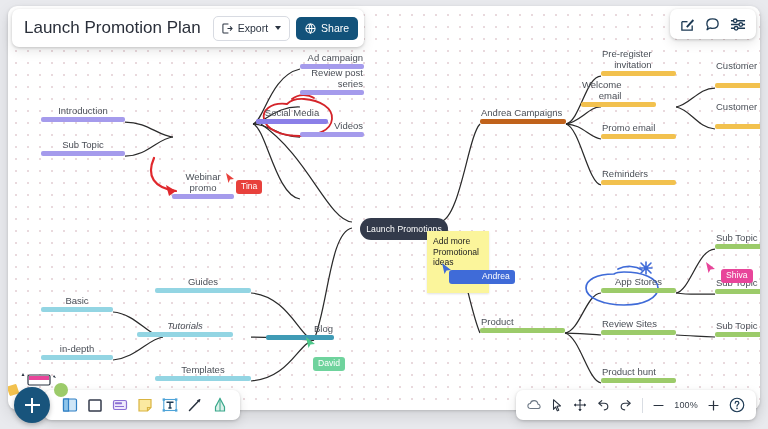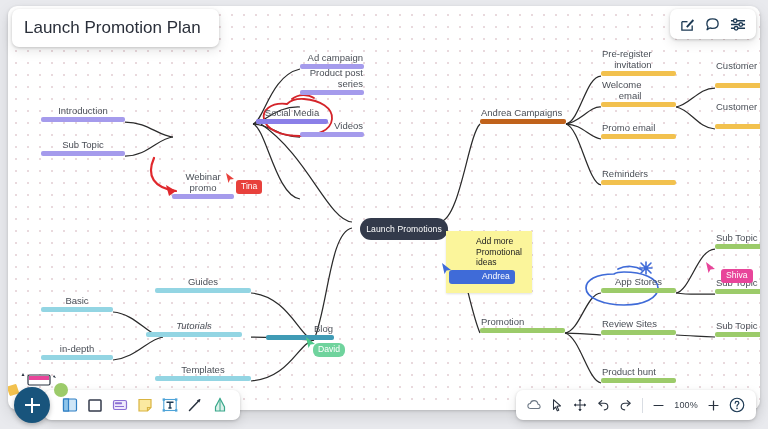--- a/index.html
+++ b/index.html
@@ -44,22 +44,22 @@
   .lbl.right{left:1px;text-align:right;}
   .lbl.rightal{right:1px;text-align:right;}
   .lbl.ctr{left:0;right:0;text-align:center;}
 
   
   #root-node{position:absolute;left:352px;top:212px;width:88px;height:22px;
              background:#333a4b;border-radius:11px;display:flex;align-items:center;
              justify-content:center;color:#ffffff;font-size:8.6px;letter-spacing:.1px;}
 
   
-  #sticky{position:absolute;left:438px;top:225px;width:62px;height:62px;
-          background:#fbf59b;box-shadow:0 1px 2px rgba(0,0,0,.12);padding-left:24px;}
+  #sticky{position:absolute;left:419px;top:225px;width:62px;height:62px;
+          background:#fbf59b;box-shadow:0 1px 2px rgba(0,0,0,.12);}
   #sticky .txt{padding:5px 5px 0 6px;font-size:8.6px;color:#222;line-height:10.5px;}
 
   
   .cursor{position:absolute;display:flex;align-items:flex-start;}
   .cursor .name{font-size:8.6px;color:#fff;border-radius:3px;padding:1px 5px 2px;line-height:11px;}
 
   
   #tools{position:absolute;left:44px;bottom:9px;height:30px;display:flex;align-items:center;
          gap:9px;background:#ffffff;border-radius:7px;padding:0 12px 0 18px;
          box-shadow:0 1px 3px rgba(0,0,0,.18),0 4px 12px rgba(0,0,0,.10);}
@@ -159,21 +159,21 @@
     <div id="root-node">
       <span>Launch Promotions</span>
     </div>
 
     <div class="node" style="left:292px;top:58px;width:64px;">
       <div class="lbl rightal">Ad campaign</div>
       <div class="bar" style="background:#a59bec;"></div>
     </div>
 
     <div class="node" style="left:292px;top:84px;width:64px;">
-      <div class="lbl rightal">Product post
+      <div class="lbl rightal">Review post
 series</div>
       <div class="bar" style="background:#a59bec;"></div>
     </div>
 
     <div class="node" style="left:292px;top:126px;width:64px;">
       <div class="lbl rightal">Videos</div>
       <div class="bar" style="background:#a59bec;"></div>
     </div>
 
     <div class="node" style="left:248px;top:113px;width:72px;">
@@ -195,21 +195,21 @@
     <div class="node" style="left:33px;top:145px;width:84px;">
       <div class="lbl ctr">Sub Topic</div>
       <div class="bar" style="background:#a59bec;"></div>
     </div>
 
     <div class="node" style="left:147px;top:282px;width:96px;">
       <div class="lbl ctr">Guides</div>
       <div class="bar" style="background:#93d5e3;"></div>
     </div>
 
-    <div class="node" style="left:138px;top:326px;width:96px;font-style:italic;">
+    <div class="node" style="left:129px;top:326px;width:96px;font-style:italic;">
       <div class="lbl ctr">Tutorials</div>
       <div class="bar" style="background:#93d5e3;"></div>
     </div>
 
     <div class="node" style="left:147px;top:370px;width:96px;">
       <div class="lbl ctr">Templates</div>
       <div class="bar" style="background:#93d5e3;"></div>
     </div>
 
     <div class="node" style="left:33px;top:301px;width:72px;">
@@ -231,21 +231,21 @@
       <div class="lbl right">Andrea Campaigns</div>
       <div class="bar" style="background:#c0621b;"></div>
     </div>
 
     <div class="node" style="left:593px;top:65px;width:75px;">
       <div class="lbl right">Pre-register
 invitation</div>
       <div class="bar" style="background:#f2c14e;"></div>
     </div>
 
-    <div class="node" style="left:593px;top:96px;width:75px;text-decoration:underline;">
+    <div class="node" style="left:573px;top:96px;width:75px;text-decoration:underline;">
       <div class="lbl right">Welcome
 email</div>
       <div class="bar" style="background:#f2c14e;"></div>
     </div>
 
     <div class="node" style="left:593px;top:128px;width:75px;">
       <div class="lbl right">Promo email</div>
       <div class="bar" style="background:#f2c14e;"></div>
     </div>
 
@@ -260,21 +260,21 @@
       <div class="bar" style="background:#f2c14e;"></div>
     </div>
 
     <div class="node" style="left:707px;top:118px;width:58px;">
       <div class="lbl right">Customer set
 2</div>
       <div class="bar" style="background:#f2c14e;"></div>
     </div>
 
     <div class="node" style="left:472px;top:322px;width:85px;">
-      <div class="lbl right">Promotion</div>
+      <div class="lbl right">Product</div>
       <div class="bar" style="background:#9ccb6a;"></div>
     </div>
 
     <div class="node" style="left:593px;top:282px;width:75px;">
       <div class="lbl ctr">App Stores</div>
       <div class="bar" style="background:#9ccb6a;"></div>
     </div>
 
     <div class="node" style="left:593px;top:324px;width:75px;">
       <div class="lbl right">Review Sites</div>
@@ -316,33 +316,48 @@
       <svg width="11" height="13" viewBox="0 0 11 13" style="position:absolute;left:0;top:0;">
         <path d="M1,1 L10,8 L5.5,8.5 L3.5,12 Z" fill="#3f6bd8"></path>
       </svg>
       <div class="name" style="background:#3f6bd8;margin-left:8px;margin-top:8px;padding-left:33px;">Andrea</div>
     </div>
 
     <div class="cursor" style="left:297px;top:330px;">
       <svg width="11" height="13" viewBox="0 0 11 13" style="position:absolute;left:0;top:0;">
         <path d="M1,1 L10,8 L5.5,8.5 L3.5,12 Z" fill="#4dc98a"></path>
       </svg>
-      <div class="name" style="background:#6fd39d;margin-left:8px;margin-top:7px;border-radius:6px;">David</div>
+      <div class="name" style="background:#6fd39d;margin-left:8px;margin-top:21px;">David</div>
     </div>
 
     <div class="cursor" style="left:697px;top:255px;">
       <svg width="11" height="13" viewBox="0 0 11 13" style="position:absolute;left:0;top:0;">
         <path d="M1,1 L10,8 L5.5,8.5 L3.5,12 Z" fill="#e8459a"></path>
       </svg>
       <div class="name" style="background:#e8459a;margin-left:16px;margin-top:8px;">Shiva</div>
     </div>
   </div>
 
   <div id="toolbar">
     <div id="doc-title">Launch Promotion Plan</div>
+    <div class="tb-btn" id="export-btn">
+      <svg width="11" height="11" viewBox="0 0 12 12">
+        <path d="M7,1 H2 A1,1 0 0 0 1,2 V10 A1,1 0 0 0 2,11 H7" fill="none" stroke="#2a3340" stroke-width="1.1"></path>
+        <path d="M6,6 H11 M8.8,3.6 L11,6 L8.8,8.4" fill="none" stroke="#2a3340" stroke-width="1.1"></path>
+      </svg>
+      <span>Export</span>
+      <span class="caret"></span>
+    </div>
+    <div class="tb-btn" id="share-btn">
+      <svg width="11" height="11" viewBox="0 0 12 12">
+        <circle cx="6" cy="6" r="5" fill="none" stroke="#fff" stroke-width="1.1"></circle>
+        <path d="M1,6 H11 M6,1 C8,3.5 8,8.5 6,11 C4,8.5 4,3.5 6,1" fill="none" stroke="#fff" stroke-width="1.1"></path>
+      </svg>
+      <span>Share</span>
+    </div>
   </div>
 
   <div id="top-right">
     <svg width="15" height="15" viewBox="0 0 16 16">
       <path d="M2,5 V14 H13 V9" fill="none" stroke="#1d3a54" stroke-width="1.4"></path>
       <path d="M2,5 H8" fill="none" stroke="#1d3a54" stroke-width="1.4"></path>
       <path d="M6.5,10 L13.5,2.5 L15,4 L8,11.5 Z" fill="#1d3a54"></path>
     </svg>
     <svg width="15" height="15" viewBox="0 0 16 16">
       <path d="M8,2 C11.8,2 14,4.3 14,7.1 C14,9.9 11.8,12.2 8,12.2

